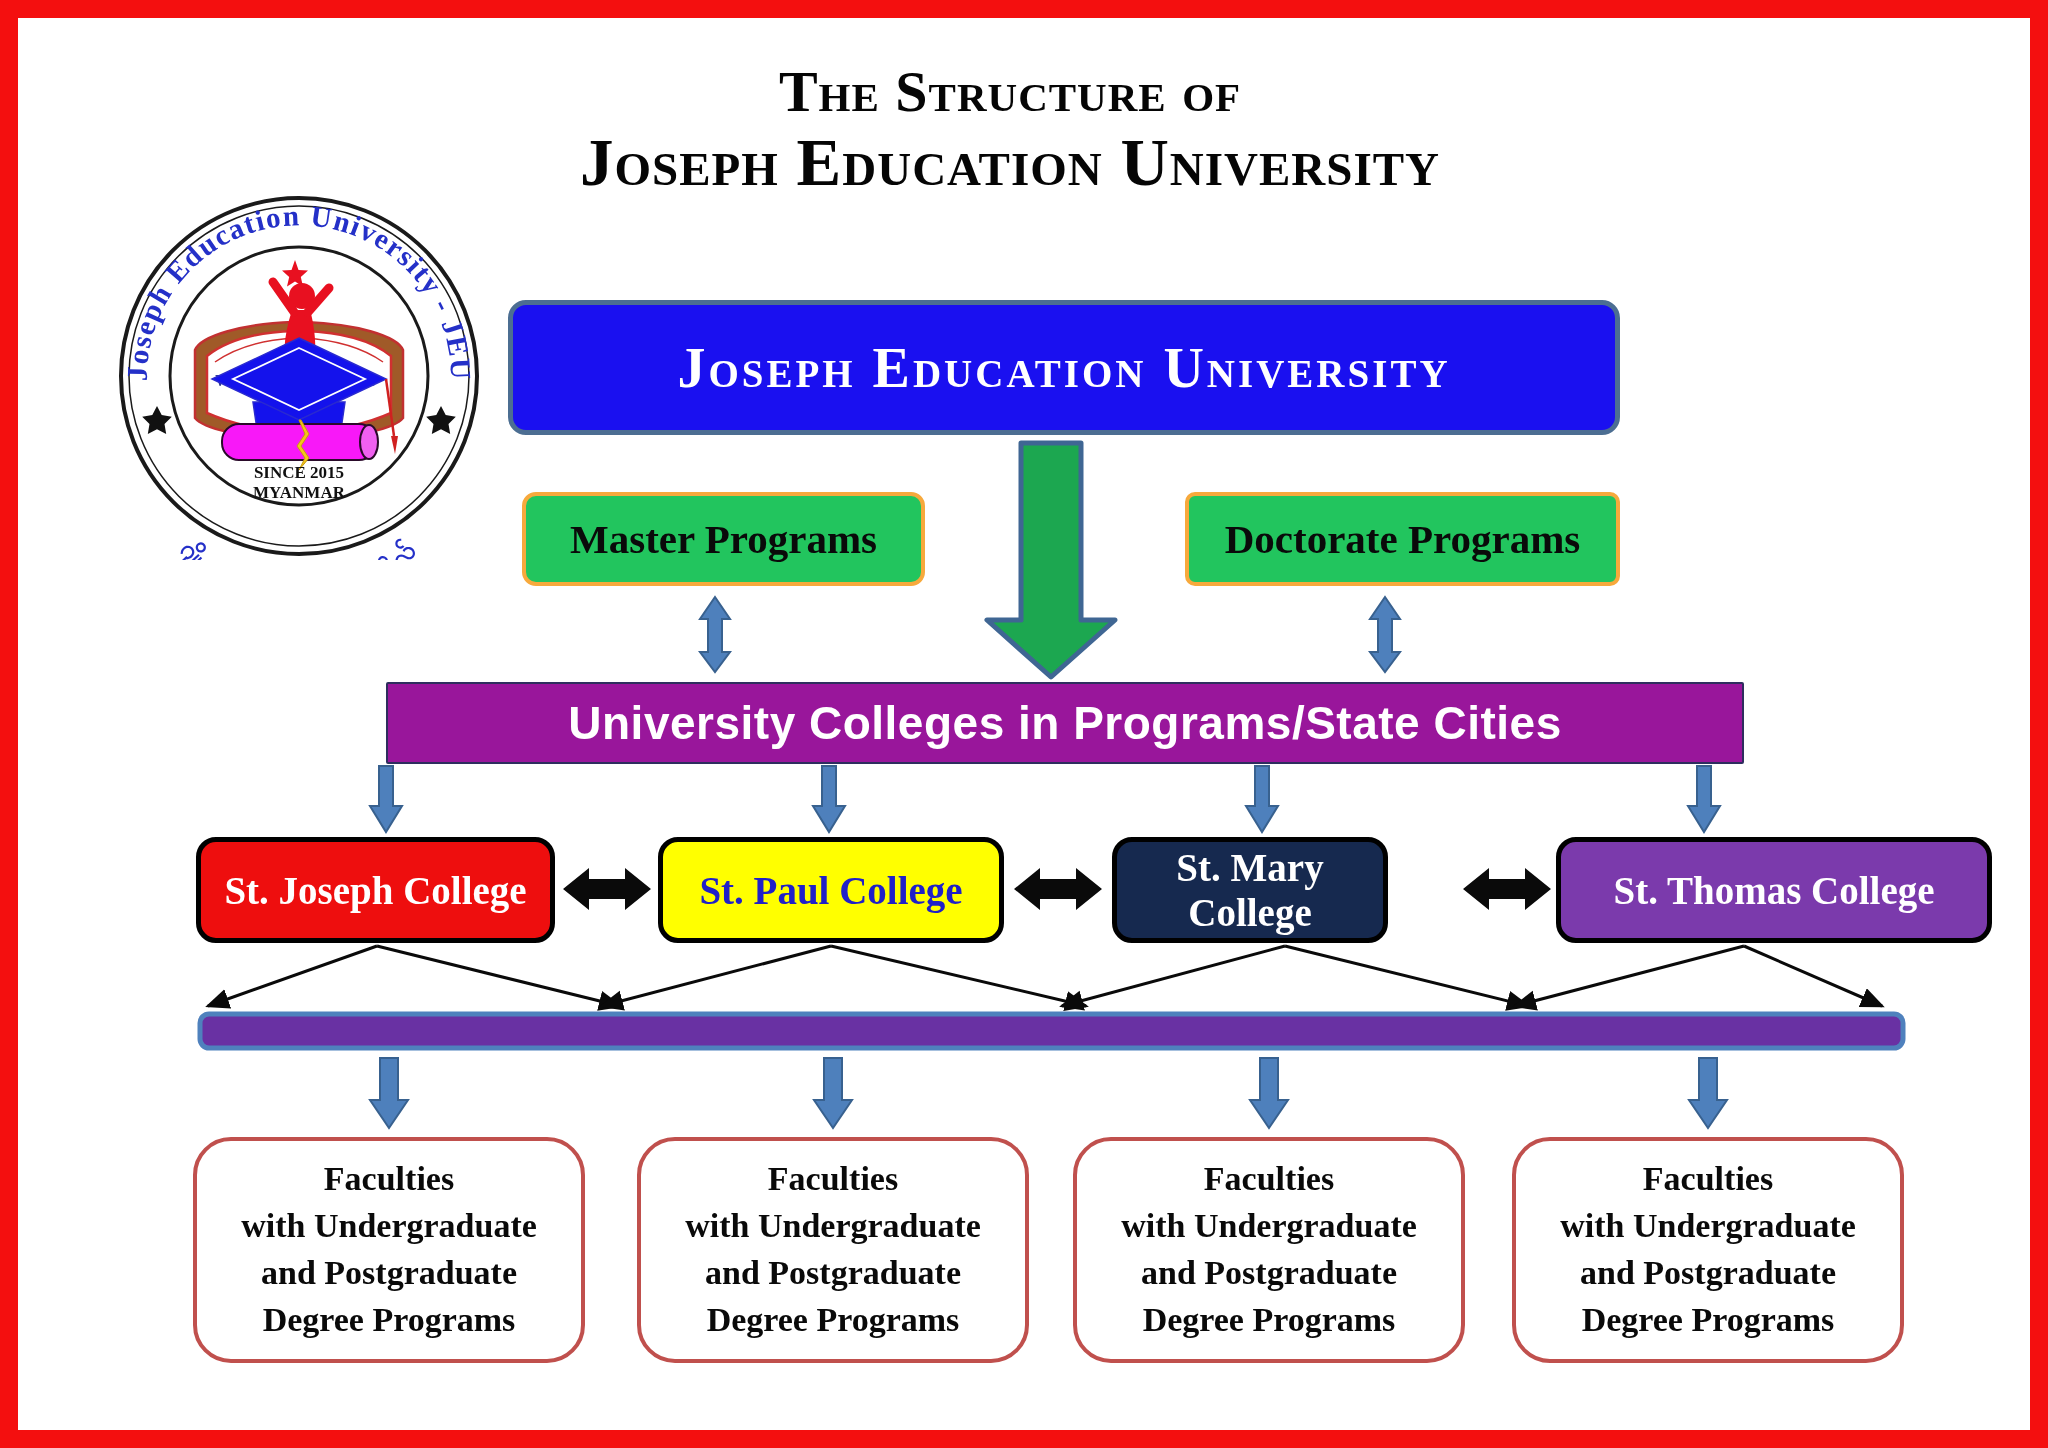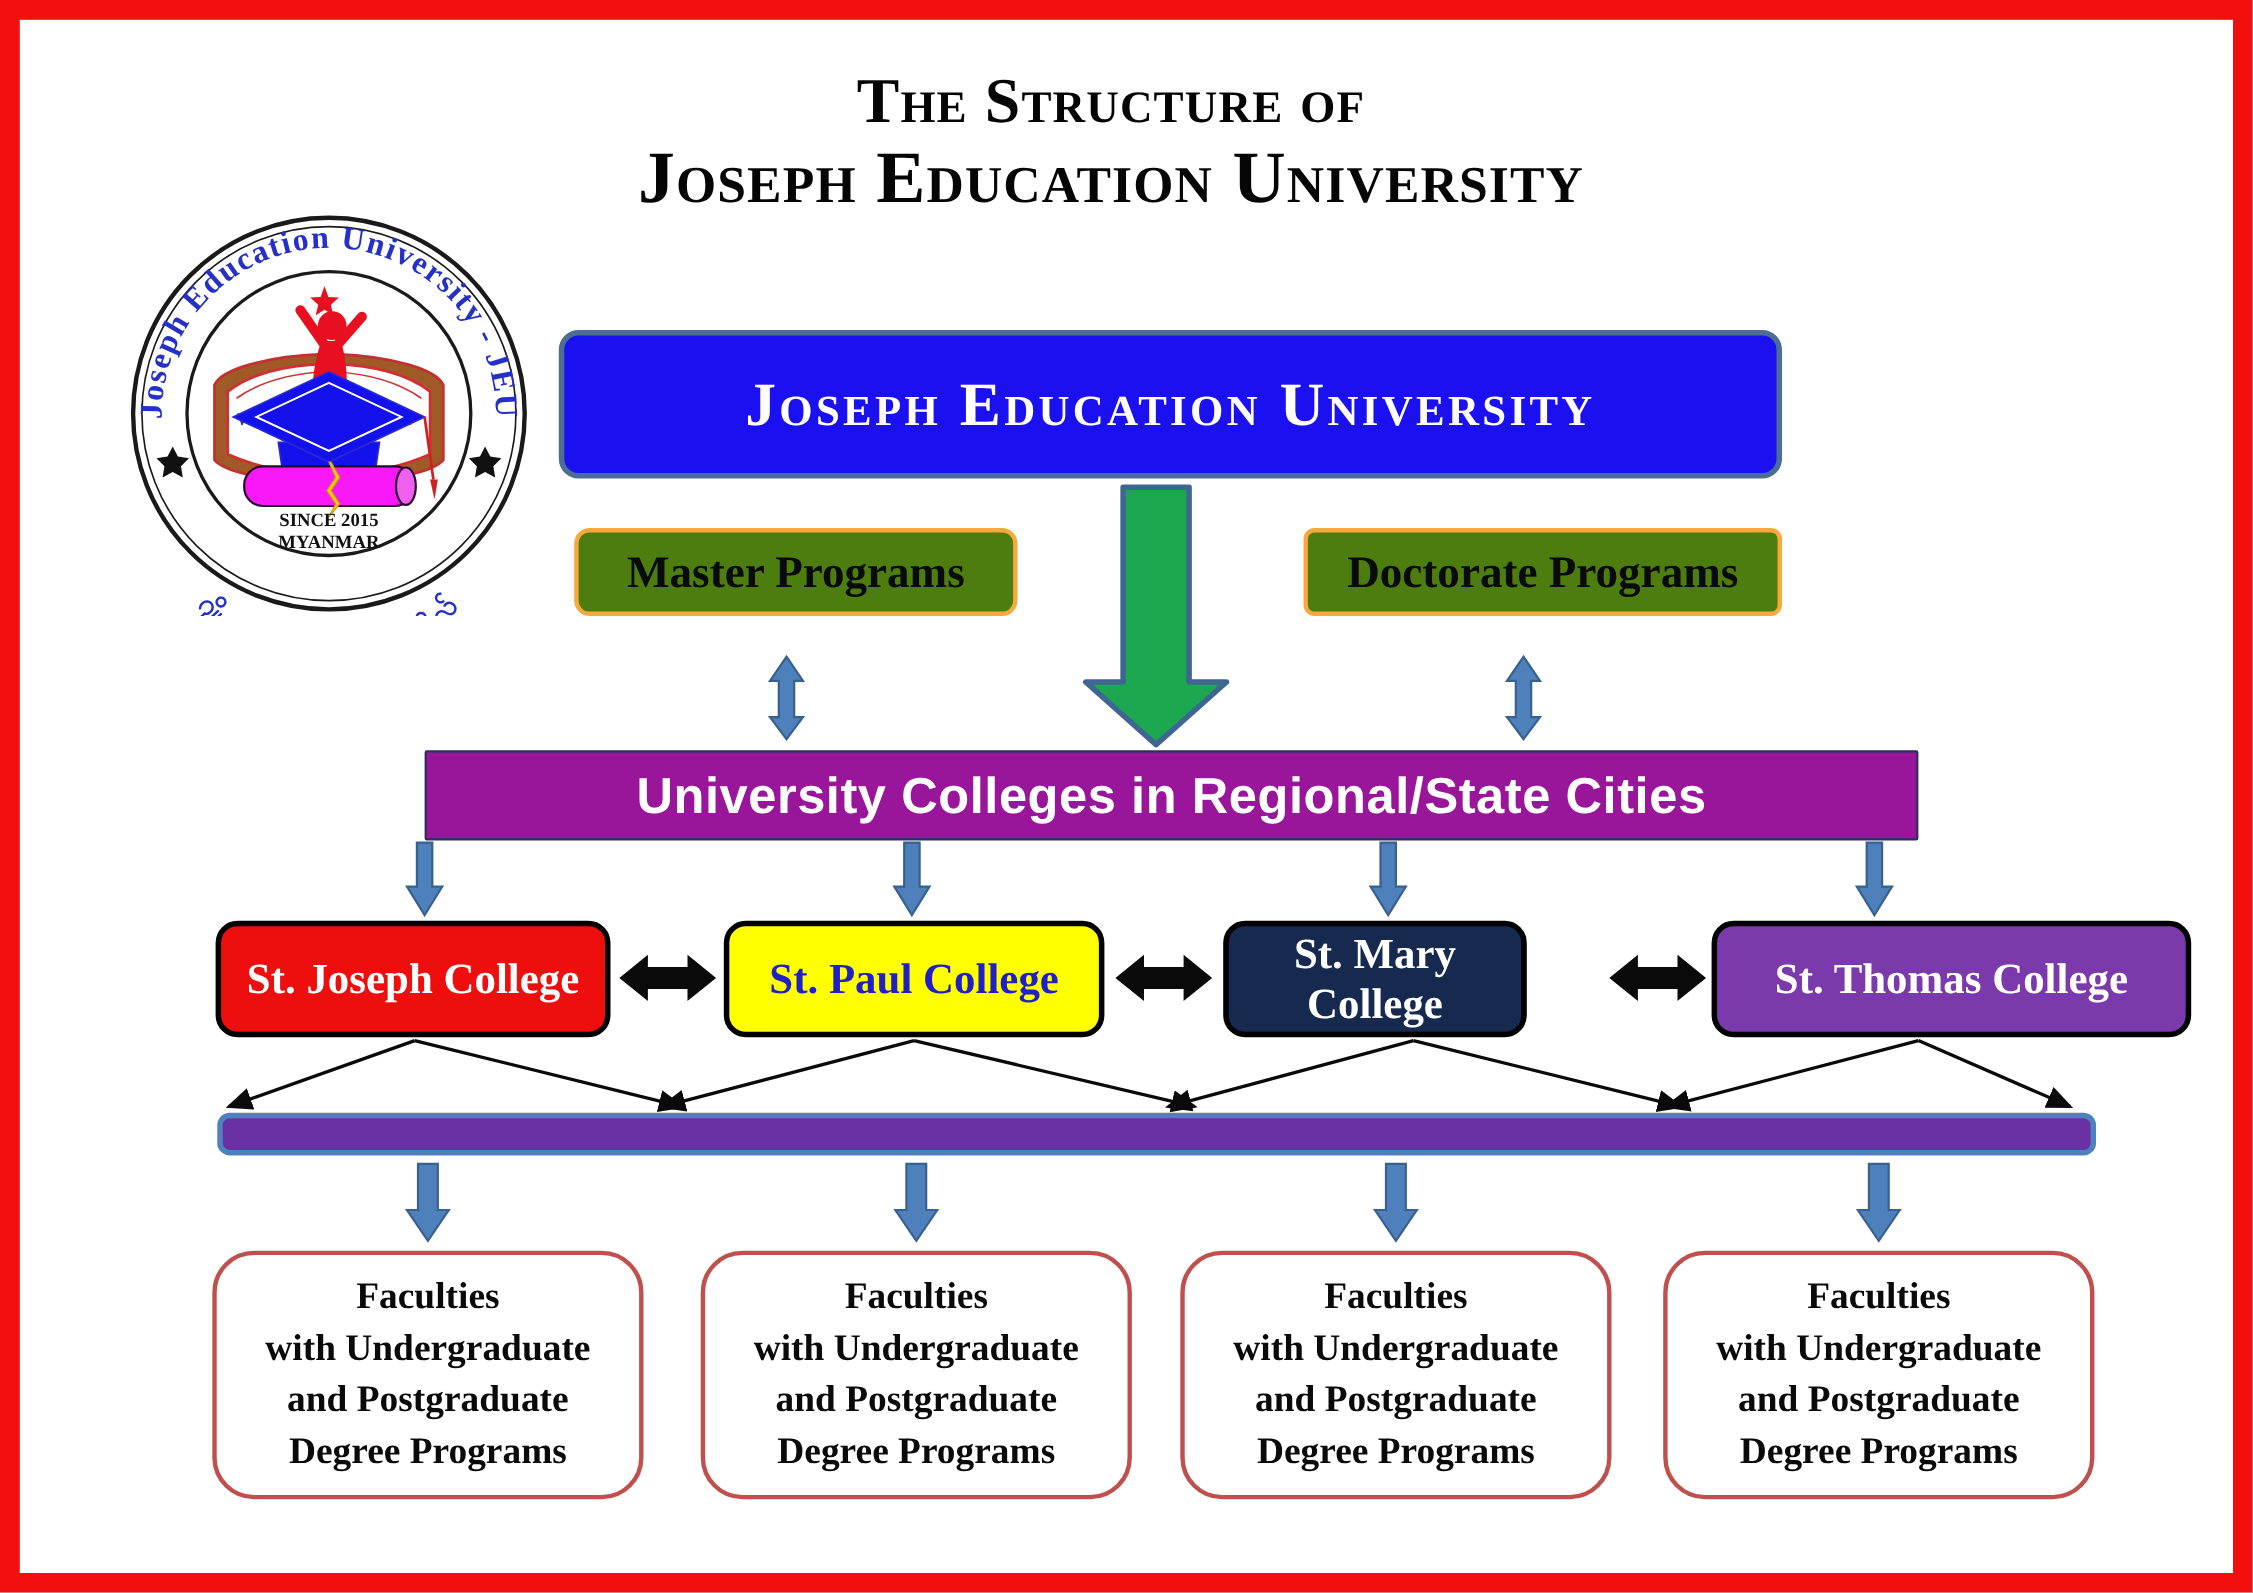--- a/index.html
+++ b/index.html
@@ -15,21 +15,21 @@
 
   
   .logo{position:absolute;left:115px;top:192px;width:368px;height:368px;z-index:4;}
 
   
   .box{position:absolute;display:flex;align-items:center;justify-content:center;text-align:center;z-index:5;box-sizing:border-box;}
 
   .univ{left:508px;top:300px;width:1112px;height:135px;background:#1A10F0;border:5px solid #4C6E92;border-radius:18px;}
   .univ span{font-variant:small-caps;font-weight:700;font-size:56px;color:#ffffff;letter-spacing:3px;}
 
-  .prog{top:480px;height:80px;background:#4d7c0f;border:4px solid #F7A93C;border-radius:14px;}
+  .prog{top:492px;height:94px;background:#22c55e;border:4px solid #F7A93C;border-radius:14px;}
   .prog span{font-weight:700;font-size:41px;color:#0a0a0a;}
   #prog-master{left:522px;width:403px;}
   #prog-doctorate{left:1185px;width:435px;border-radius:10px;}
 
   .colbar{left:386px;top:682px;width:1358px;height:82px;background:#99169B;border:2px solid #2E2E5E;border-radius:2px;z-index:5;}
   .colbar span{font-family:"Liberation Sans", sans-serif;font-weight:700;font-size:46px;color:#ffffff;letter-spacing:0.5px;}
 
   .college{top:837px;height:106px;border:5px solid #000000;border-radius:20px;z-index:6;}
   .college span{font-weight:700;font-size:39px;}
   #college-1{left:196px;width:359px;}
@@ -171,21 +171,21 @@
   </div>
 
   <div class="box prog" id="prog-master">
     <span>Master Programs</span>
   </div>
   <div class="box prog" id="prog-doctorate">
     <span>Doctorate Programs</span>
   </div>
 
   <div class="box colbar">
-    <span>University Colleges in Regional/State Cities</span>
+    <span>University Colleges in Programs/State Cities</span>
   </div>
 
   <div class="box college" id="college-1" style="background: rgb(238, 14, 14); color: rgb(255, 255, 255);">
     <span>St. Joseph College</span>
   </div>
   <div class="box college" id="college-2" style="background: rgb(255, 255, 0); color: rgb(32, 32, 200);">
     <span>St. Paul College</span>
   </div>
   <div class="box college" id="college-3" style="background: rgb(22, 41, 79); color: rgb(255, 255, 255);">
     <span>St. Mary College</span>

